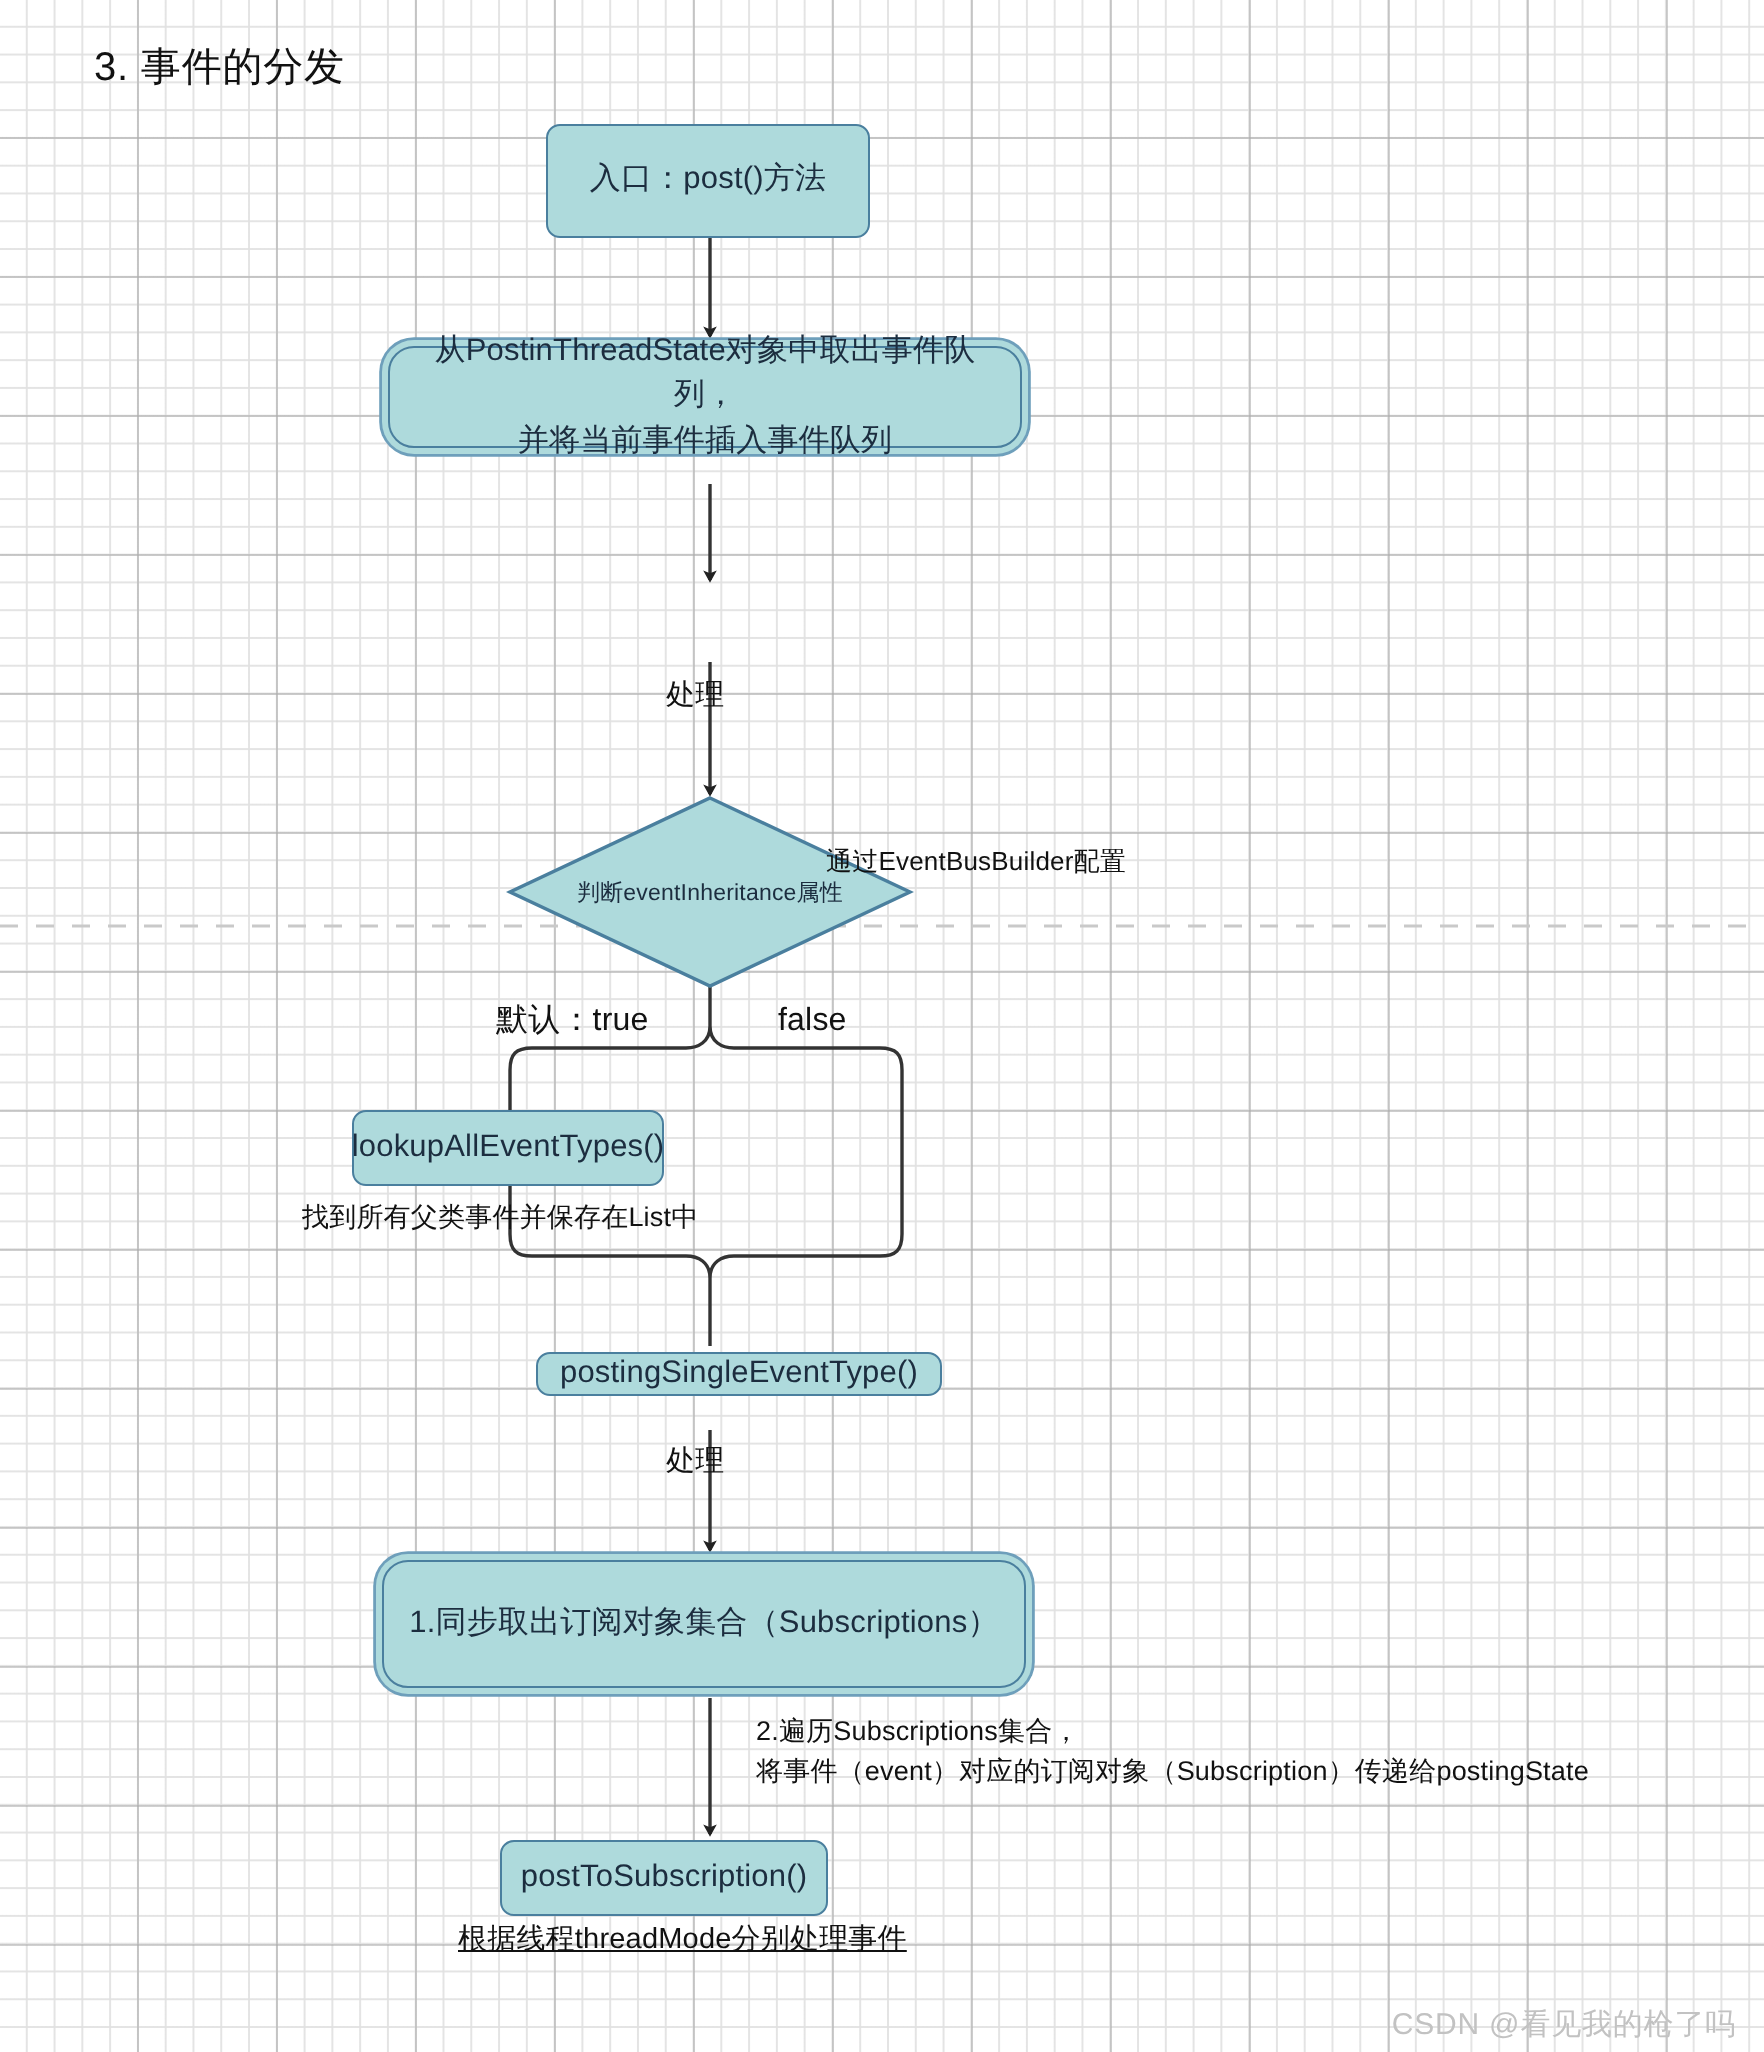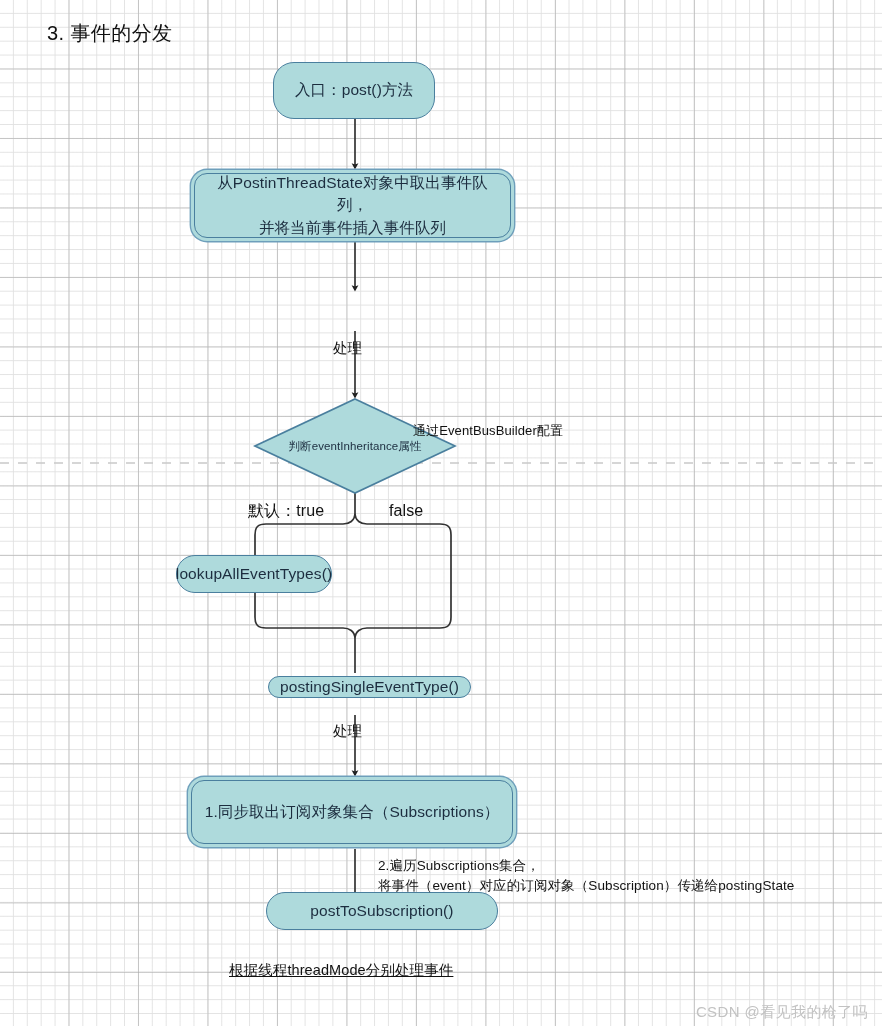--- a/index.html
+++ b/index.html
@@ -35,21 +35,21 @@
     width: 882px;
     height: 1026px;
     pointer-events: none;
   }
 
   .node {
     position: absolute;
     box-sizing: border-box;
     background: #aedadc;
     border: 1.6px solid #4a7f9e;
-    border-radius: 21px;
+    border-radius: 7px;
     display: flex;
     align-items: center;
     justify-content: center;
     text-align: center;
     color: #1c2d3f;
     font-size: 15.5px;
     line-height: 1.45;
     letter-spacing: 0.1px;
   }
   .node.double {
@@ -145,21 +145,21 @@
 
     <polygon points="355,399 455,446 355,493 255,446" fill="#aedadc" stroke="#4a7f9e" stroke-width="1.7"></polygon>
   </svg>
 
   <div id="title">3. 事件的分发</div>
 
   <div class="node" style="left:273px; top:62px; width:162px; height:57px;">
     <span class="inner">入口：post()方法</span>
   </div>
 
-  <div class="node double" style="left:194px; top:173px; width:317px; height:65px; white-space:pre-line;">
+  <div class="node double" style="left:194px; top:173px; width:317px; height:51px; white-space:pre-line;">
     <span class="inner">从PostinThreadState对象中取出事件队列，
 并将当前事件插入事件队列</span>
   </div>
 
 
   <div id="diamond-wrap">
     <div id="diamond-label">判断eventInheritance属性</div>
   </div>
 
   <div class="node" style="left:176px; top:555px; width:156px; height:38px;">
@@ -167,32 +167,33 @@
   </div>
 
   <div class="node" style="left:268px; top:676px; width:203px; height:22px;text-align:center;">
     <span class="inner">postingSingleEventType()</span>
   </div>
 
   <div class="node double" style="left:191px; top:780px; width:322px; height:64px;">
     <span class="inner">1.同步取出订阅对象集合（Subscriptions）</span>
   </div>
 
-  <div class="node" style="left:250px; top:892px; width:232px; height:38px;margin-left:16px;">
+  <div class="node" style="left:250px; top:920px; width:164px; height:38px;">
     <span class="inner">postToSubscription()</span>
   </div>
 
   <div class="edge-label" style="left:333px; top:338px;">处理</div>
 
   <div class="edge-label" style="left:413px; top:410px; font-size:13px;margin-top:12px;">通过EventBusBuilder配置</div>
 
   <div class="edge-label" style="left:248px; top:499px; font-size:16px;">默认：true</div>
 
   <div class="edge-label" style="left:389px; top:499px; font-size:16px;">false</div>
 
+  <div class="edge-label" style="left:151px; top:599px; font-size:13.5px;">找到所有父类事件并保存在List中</div>
 
   <div class="edge-label" style="left:333px; top:721px;">处理</div>
 
   <div class="edge-label" style="left:378px; top:856px; font-size:13.5px; line-height:1.5;">2.遍历Subscriptions集合，
 将事件（event）对应的订阅对象（Subscription）传递给postingState</div>
 
   <div class="edge-label" style="left:229px; top:960px; font-size:14.5px;text-decoration:underline;">根据线程threadMode分别处理事件</div>
 
   <div id="watermark">CSDN @看见我的枪了吗</div>
 

